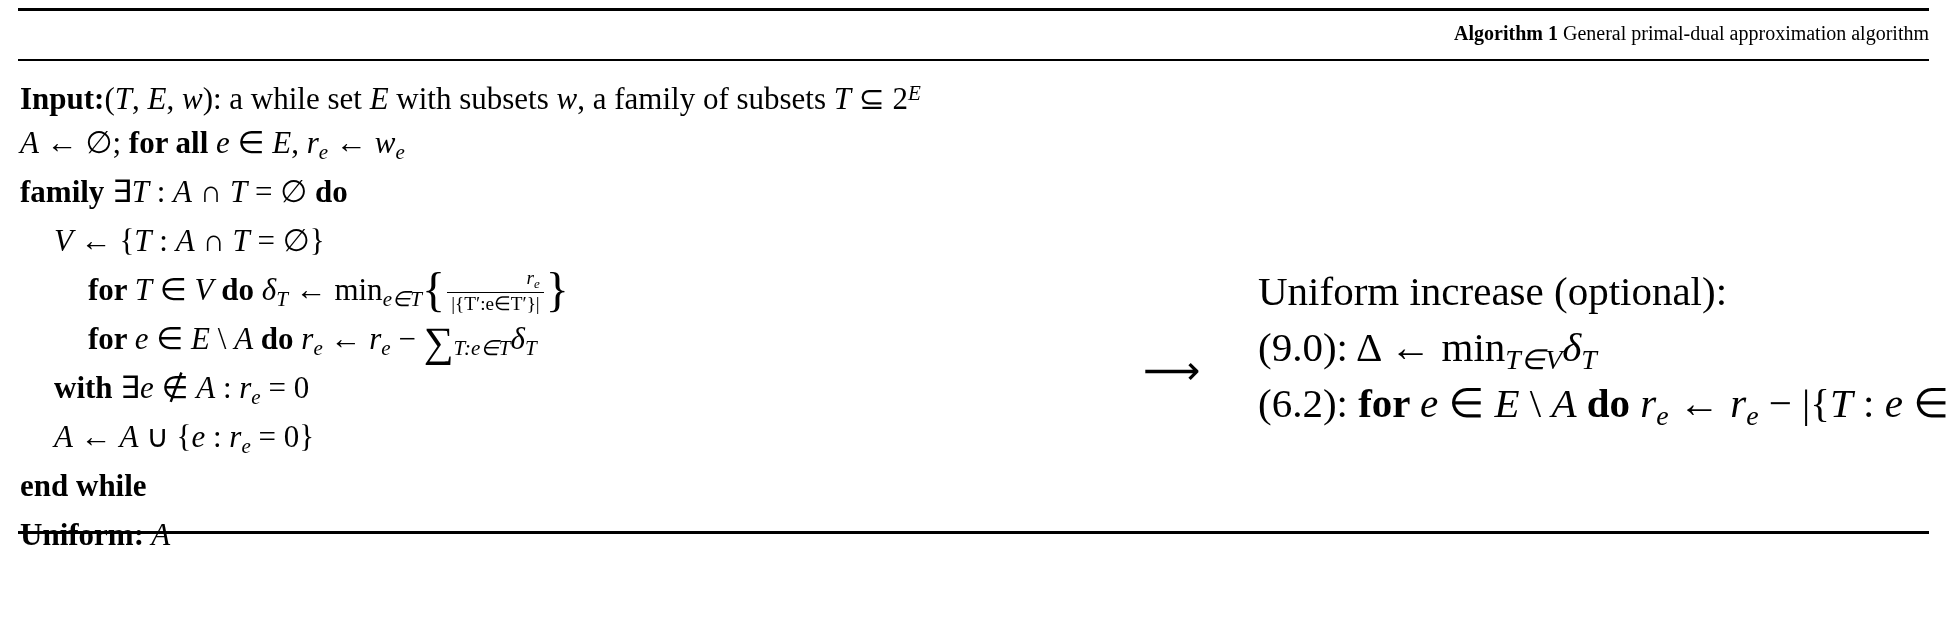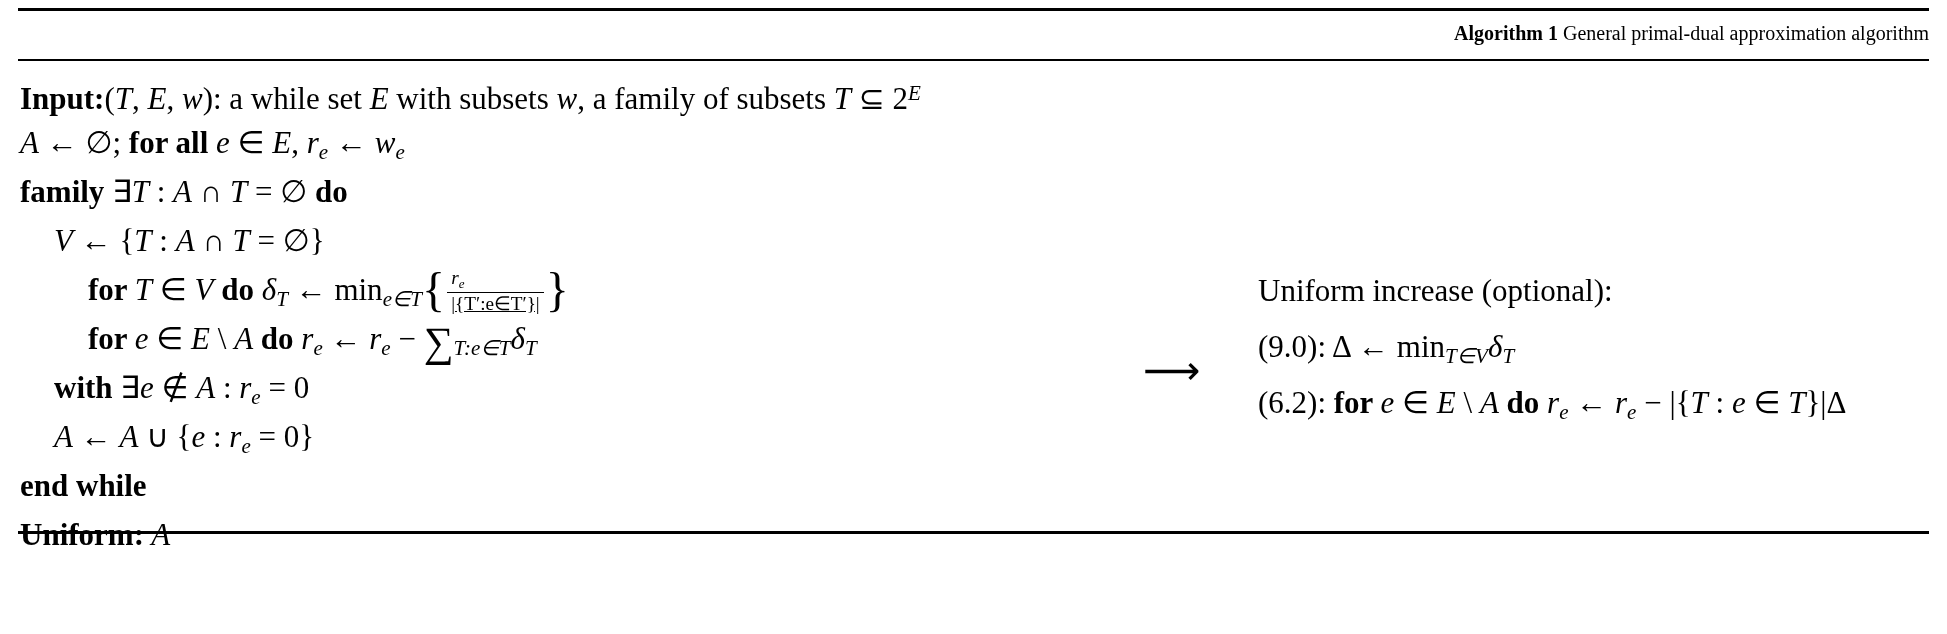--- a/index.html
+++ b/index.html
@@ -77,29 +77,29 @@
     font-size: 0.68em;
     vertical-align: 0.45em;
     font-style: italic;
   }
   .sym { font-style: normal; }
 
   
   .frac {
     display: inline-block;
     vertical-align: middle;
-    text-align: left;
+    text-align: right;
     font-size: 0.62em;
     line-height: 1.12;
     margin: 0 2px;
     position: relative;
     top: -2px;
   }
   .frac .num { display: block; padding: 0 4px; }
-  .frac .den { display: block; border-top: 1.6px solid #000; padding: 0 4px; text-decoration: underline; }
+  .frac .den { display: block; border-top: 1.6px solid #000; padding: 0 4px; }
 
   .bigbrace {
     display: inline-block;
     font-size: 1.55em;
     vertical-align: middle;
     line-height: 0.6;
     position: relative;
     top: -2px;
   }
   .bigsum {
@@ -118,21 +118,21 @@
     top: 290px;
     font-size: 40px;
     line-height: 1;
     color: #000;
   }
 
   .annotation {
     position: absolute;
     left: 1240px;
     top: 202px;
-    font-size: 31px;
+    font-size: 41px;
     width: 680px;
   }
   .annotation .line { line-height: 56px; height: 56px; }
 </style>
 </head>
 <body>
 
 <div class="algorithm-box">
 
   <div class="rule-top"></div>

